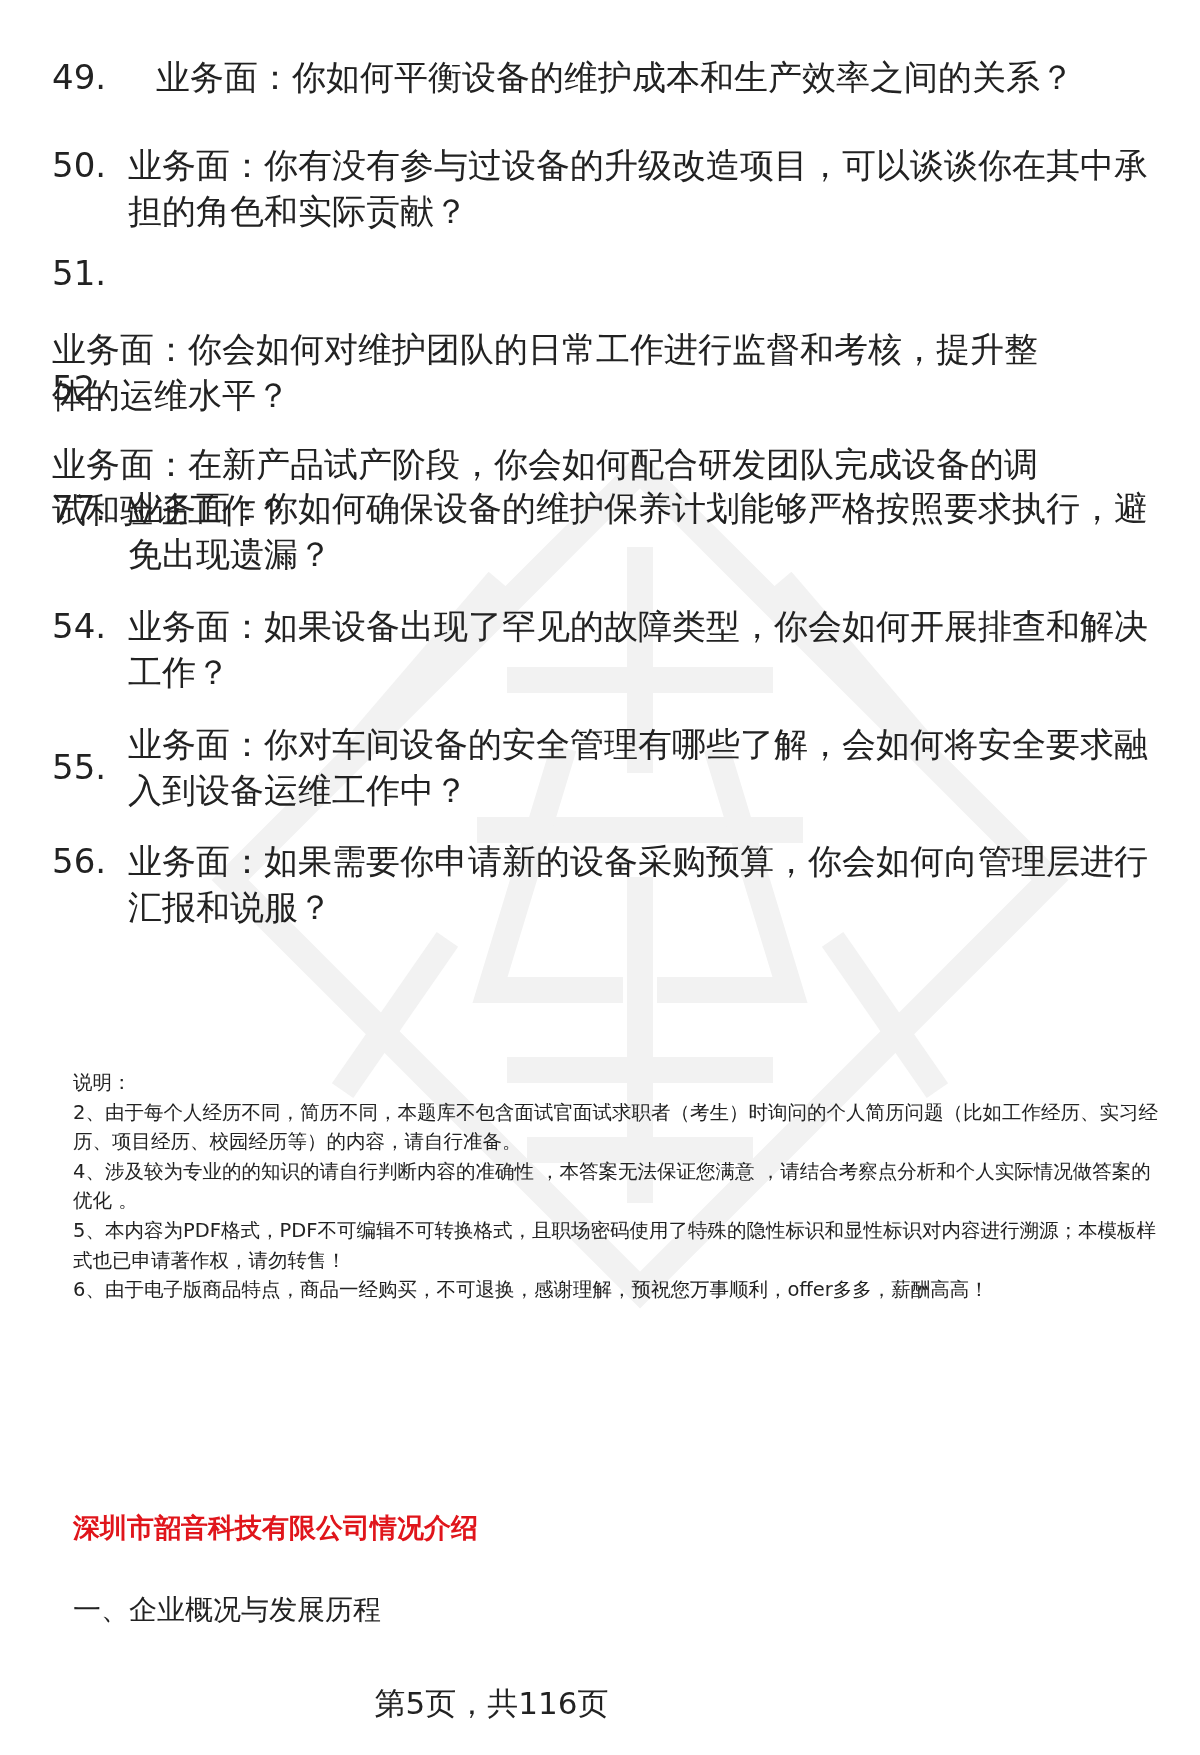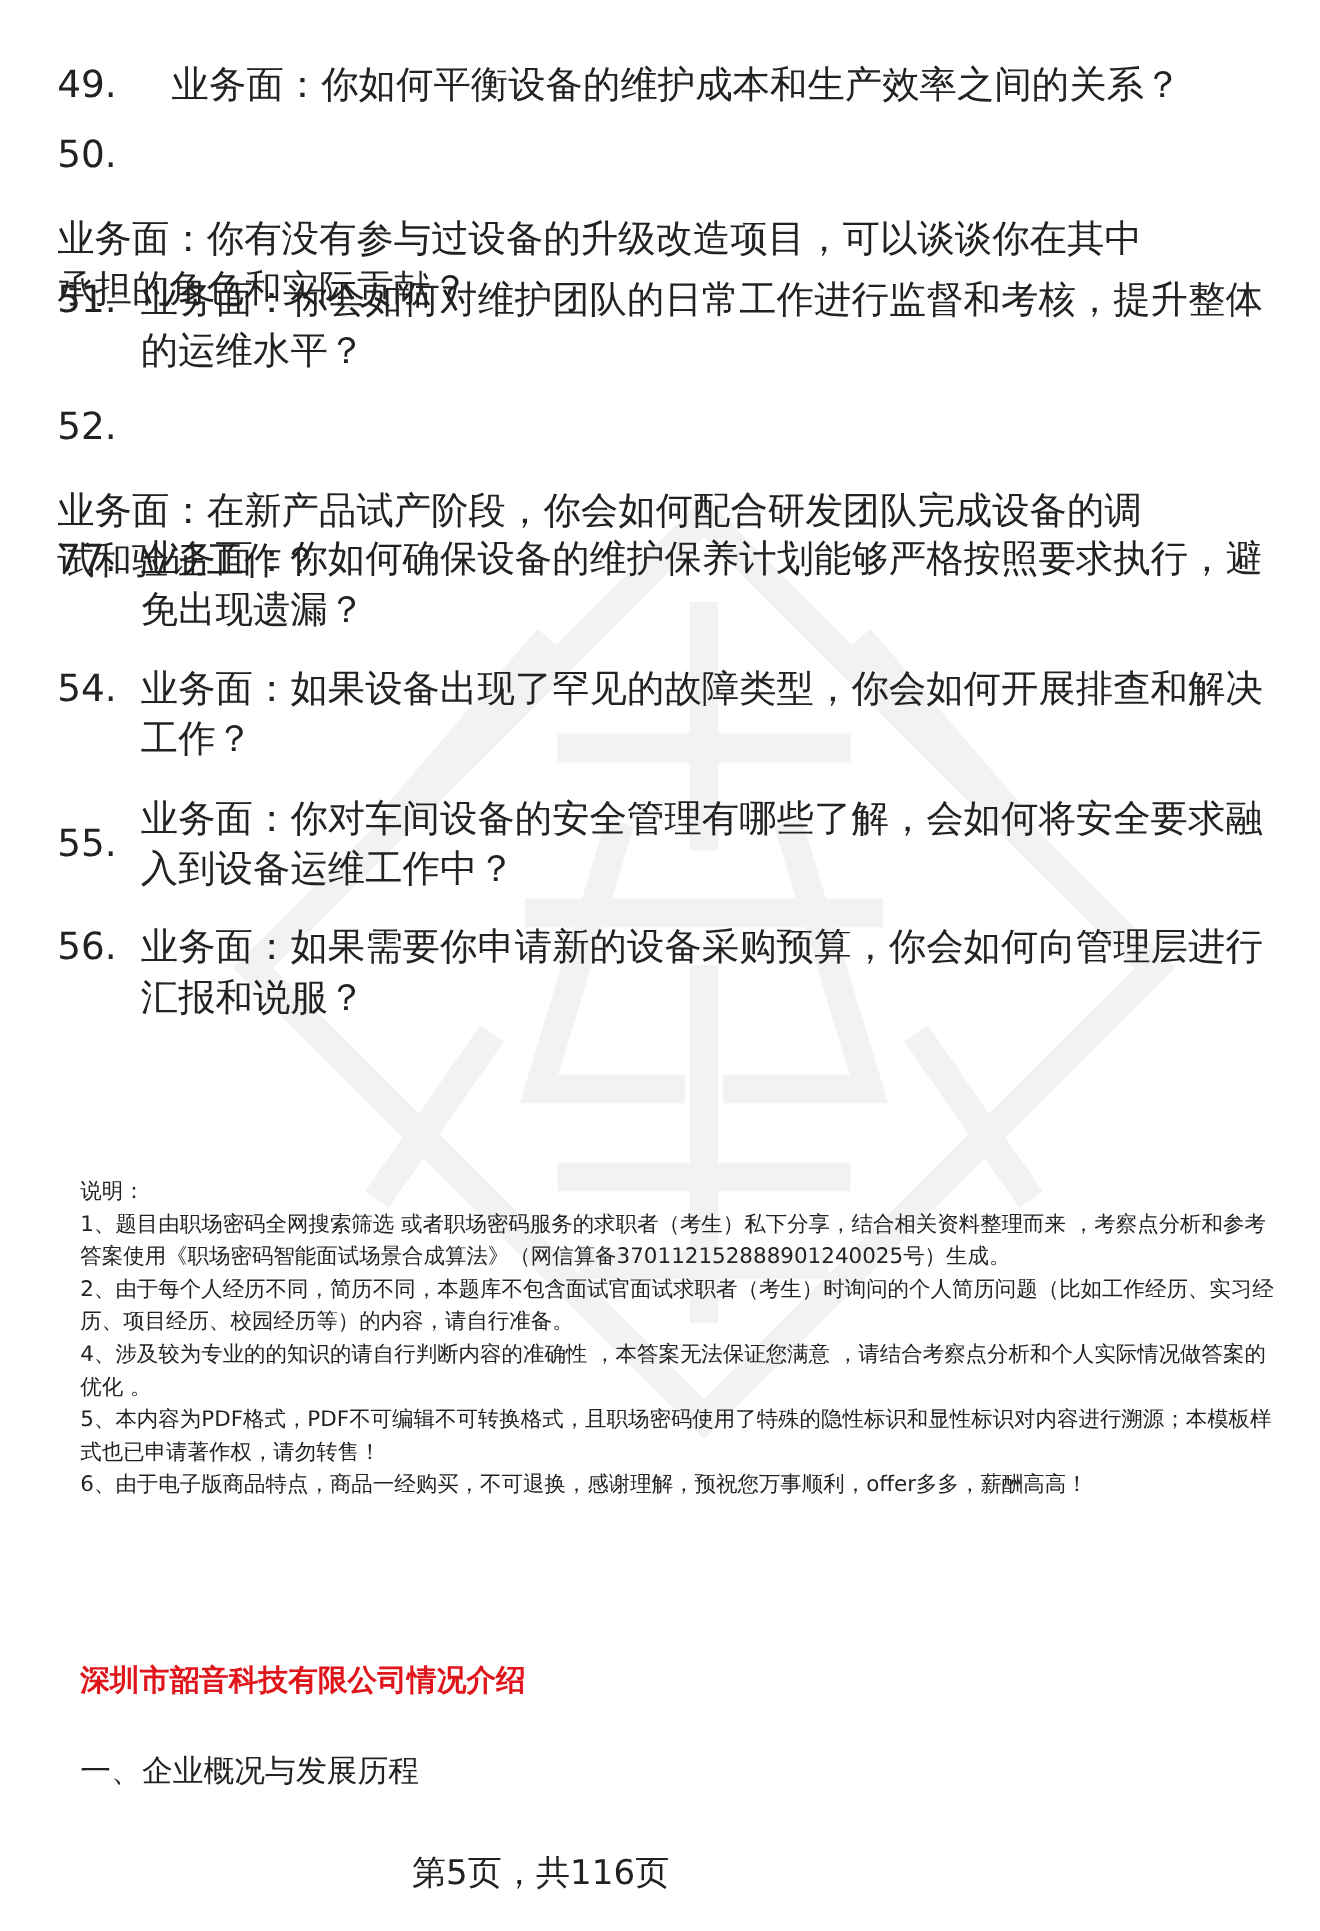--- a/index.html
+++ b/index.html
@@ -110,26 +110,26 @@
   </g>
 </svg>
 
 <div class="page">
 
   <div class="q" style="top:54px;gap:28px;">
     <span class="num">49.</span>
     <span class="text">业务面：你如何平衡设备的维护成本和生产效率之间的关系？</span>
   </div>
 
-  <div class="q" style="top:118px;flex-direction:column;">
+  <div class="q" style="top:142px;">
     <span class="num">50.</span>
     <span class="text">业务面：你有没有参与过设备的升级改造项目，可以谈谈你在其中承担的角色和实际贡献？</span>
   </div>
 
-  <div class="q" style="top:250px;">
+  <div class="q" style="top:250px;flex-direction:column;">
     <span class="num">51.</span>
     <span class="text">业务面：你会如何对维护团队的日常工作进行监督和考核，提升整体的运维水平？</span>
   </div>
 
   <div class="q" style="top:365px;flex-direction:column;">
     <span class="num">52.</span>
     <span class="text">业务面：在新产品试产阶段，你会如何配合研发团队完成设备的调试和验证工作？</span>
   </div>
 
   <div class="q" style="top:485px;">
@@ -147,21 +147,20 @@
     <span class="text">业务面：你对车间设备的安全管理有哪些了解，会如何将安全要求融入到设备运维工作中？</span>
   </div>
 
   <div class="q" style="top:838px;">
     <span class="num">56.</span>
     <span class="text">业务面：如果需要你申请新的设备采购预算，你会如何向管理层进行汇报和说服？</span>
   </div>
 
   <div class="notes">
     <p>说明：</p>
-    <p>1、题目由职场密码全网搜索筛选 或者职场密码服务的求职者（考生）私下分享，结合相关资料整理而来 ，考察点分析和参考答案使用《职场密码智能面试场景合成算法》（网信算备370112152888901240025号）生成。</p>
     <p>2、由于每个人经历不同，简历不同，本题库不包含面试官面试求职者（考生）时询问的个人简历问题（比如工作经历、实习经历、项目经历、校园经历等）的内容，请自行准备。</p>
     <p>4、涉及较为专业的的知识的请自行判断内容的准确性 ，本答案无法保证您满意 ，请结合考察点分析和个人实际情况做答案的优化 。</p>
     <p>5、本内容为PDF格式，PDF不可编辑不可转换格式，且职场密码使用了特殊的隐性标识和显性标识对内容进行溯源；本模板样式也已申请著作权，请勿转售！</p>
     <p>6、由于电子版商品特点，商品一经购买，不可退换，感谢理解，预祝您万事顺利，offer多多，薪酬高高！</p>
   </div>
 
   <div class="company-title">深圳市韶音科技有限公司情况介绍</div>
   <div class="section-heading">一、企业概况与发展历程</div>
 
   <div class="page-footer">第5页，共116页</div>

